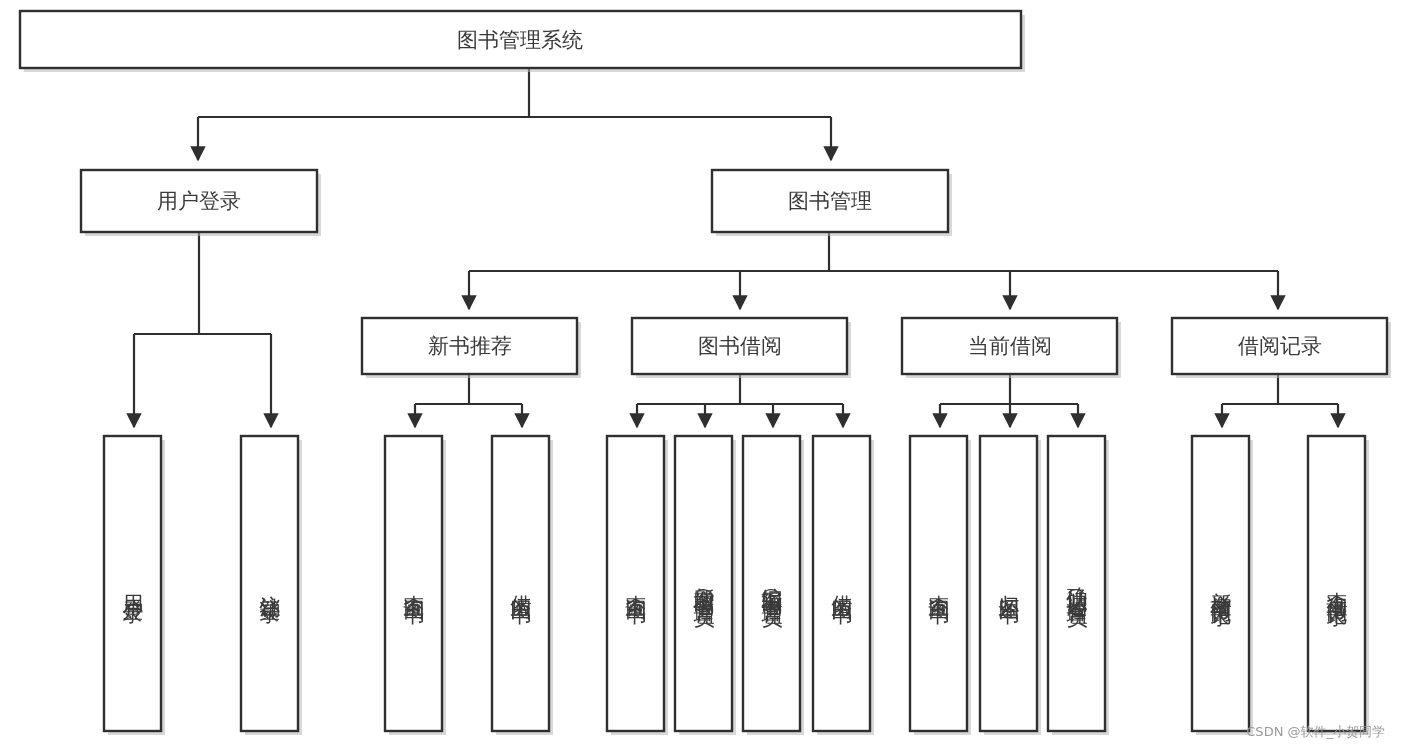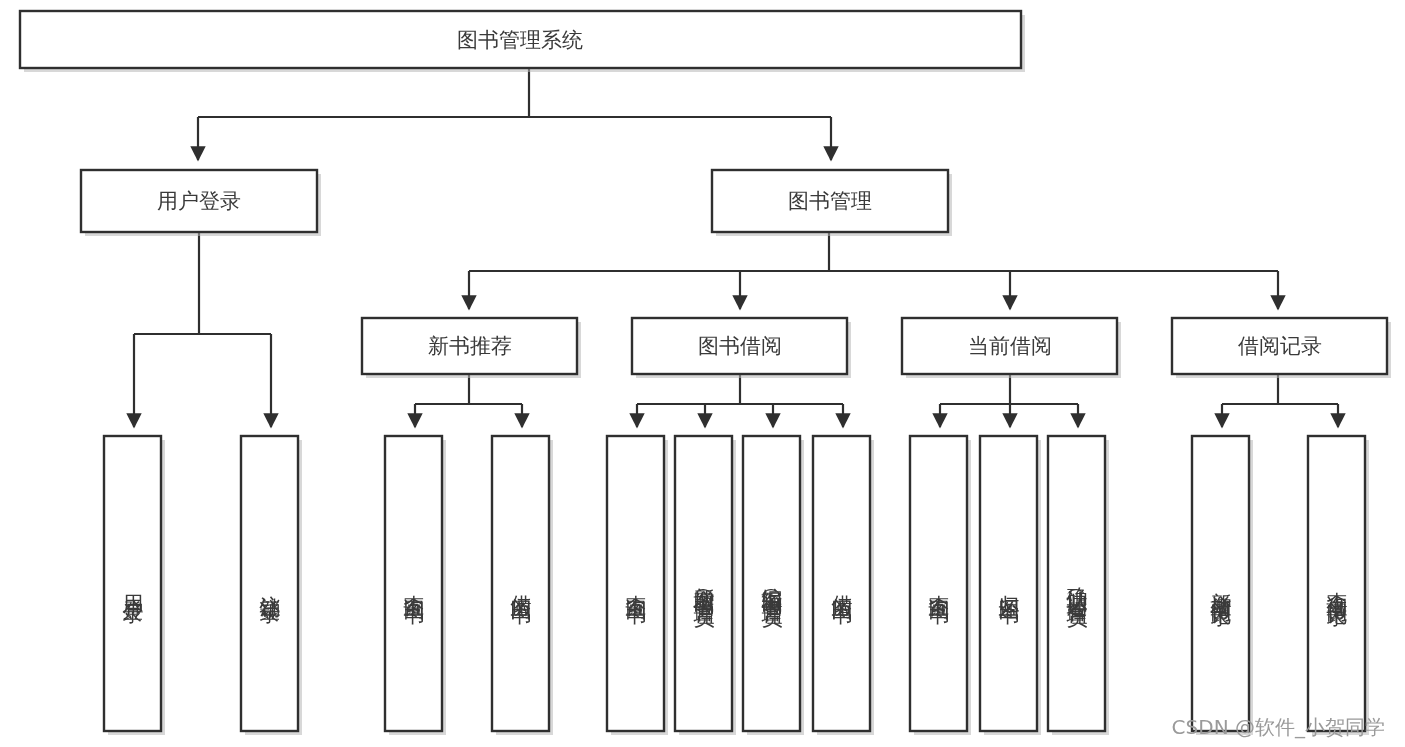--- a/index.html
+++ b/index.html
@@ -62,21 +62,21 @@
     align-items: center;
     justify-content: center;
     white-space: nowrap;
     pointer-events: none;
   }
   .watermark {
     position: absolute;
     right: 12px;
     bottom: 6px;
     font-family: "DejaVu Sans", "Liberation Sans", sans-serif;
-    font-size: 20px;
+    font-size: 13px;
     color: #9a9a9a;
     white-space: nowrap;
   }
 </style>
 </head>
 <body>
 
 <div id="diagram-root">
 
   <svg id="tree-svg" viewBox="0 0 1405 747">

